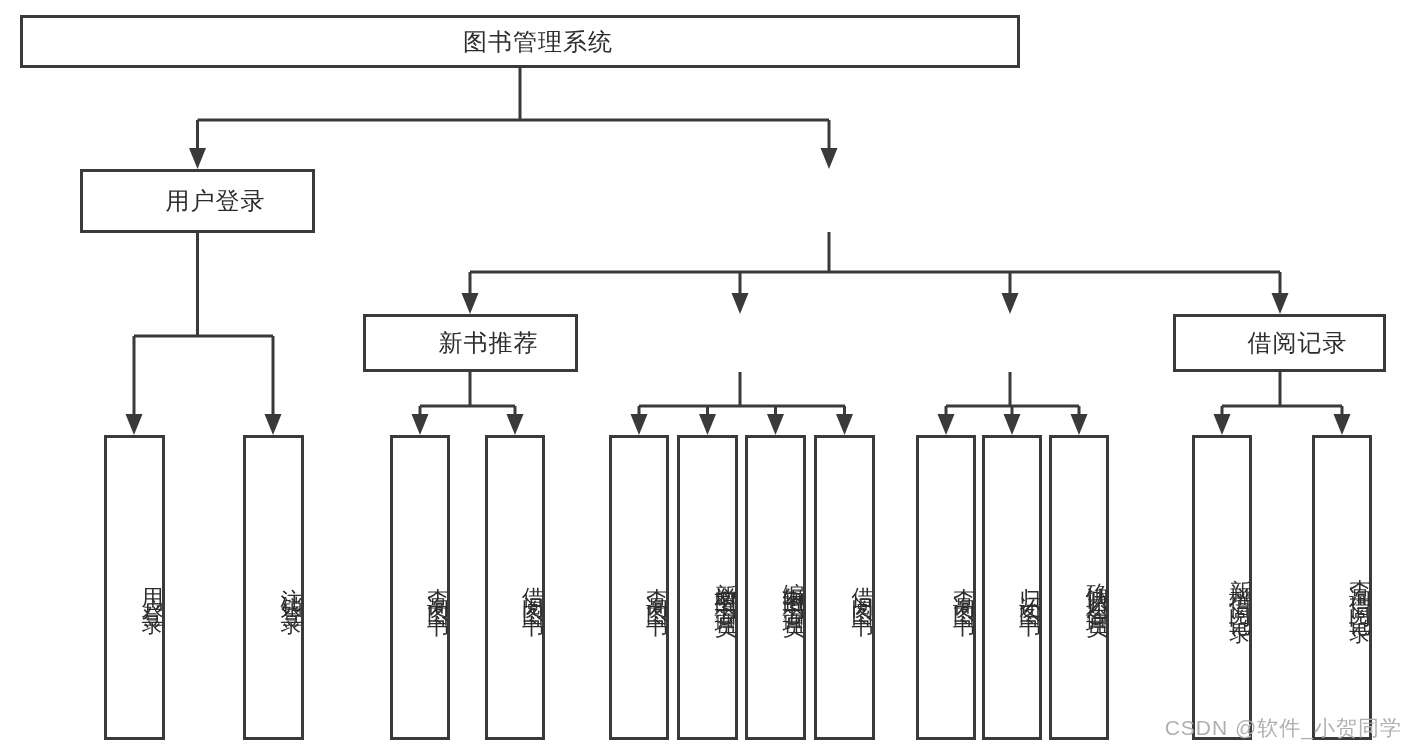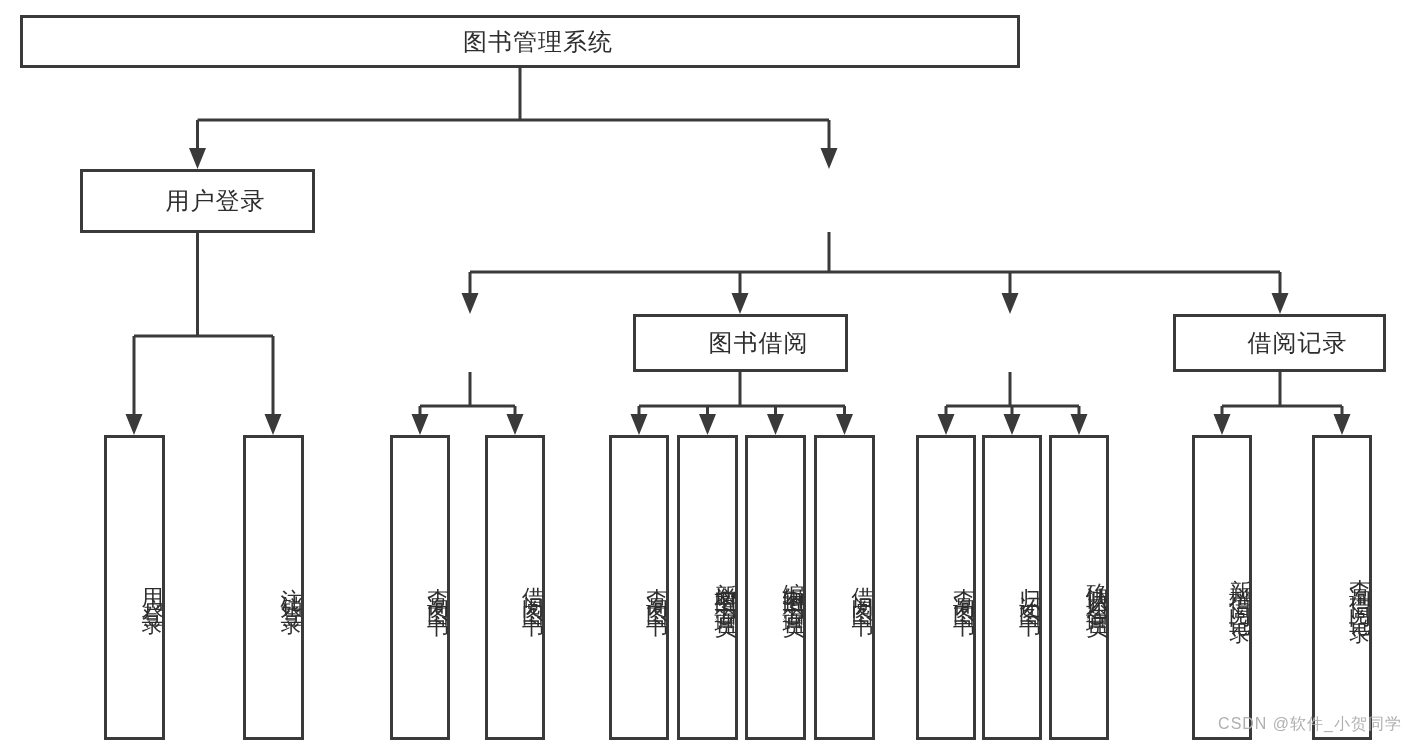--- a/index.html
+++ b/index.html
@@ -36,21 +36,21 @@
     writing-mode:vertical-rl;
     text-orientation:mixed;
     letter-spacing:9px;
     line-height:1;
     white-space:nowrap;
   }
   .vtext.tight{letter-spacing:5px;}
   .watermark{
     position:absolute;
     right:3px;top:714px;
-    font-size:16px;
+    font-size:21px;
     color:var(--wm);
     letter-spacing:1px;
     white-space:nowrap;
     z-index:5;
   }
 </style>
 </head>
 <body>
 
 <div class="canvas">
@@ -109,21 +109,21 @@
       M1003.5 414 H1020.5 L1012 435 Z
       M1070.5 414 H1087.5 L1079 435 Z
       M1213.5 414 H1230.5 L1222 435 Z
       M1333.5 414 H1350.5 L1342 435 Z"></path>
   </svg>
 
   <div class="box" style="left:20px;top:15px;width:1000px;height:53px;">图书管理系统</div>
 
   <div class="box" style="left:80px;top:169px;width:235px;height:64px;">用户登录</div>
 
-  <div class="box" style="left:633px;top:314px;width:215px;height:58px;">图书借阅</div>
+  <div class="box" style="left:363px;top:314px;width:215px;height:58px;">新书推荐</div>
   <div class="box" style="left:1173px;top:314px;width:213px;height:58px;">借阅记录</div>
 
   <div class="box leaf" style="left:104px;top:435px;width:61px;height:305px;">
     <span class="vtext">用户登录</span>
   </div>
   <div class="box leaf" style="left:243px;top:435px;width:61px;height:305px;">
     <span class="vtext">注销登录</span>
   </div>
 
   <div class="box leaf" style="left:390px;top:435px;width:60px;height:305px;">

